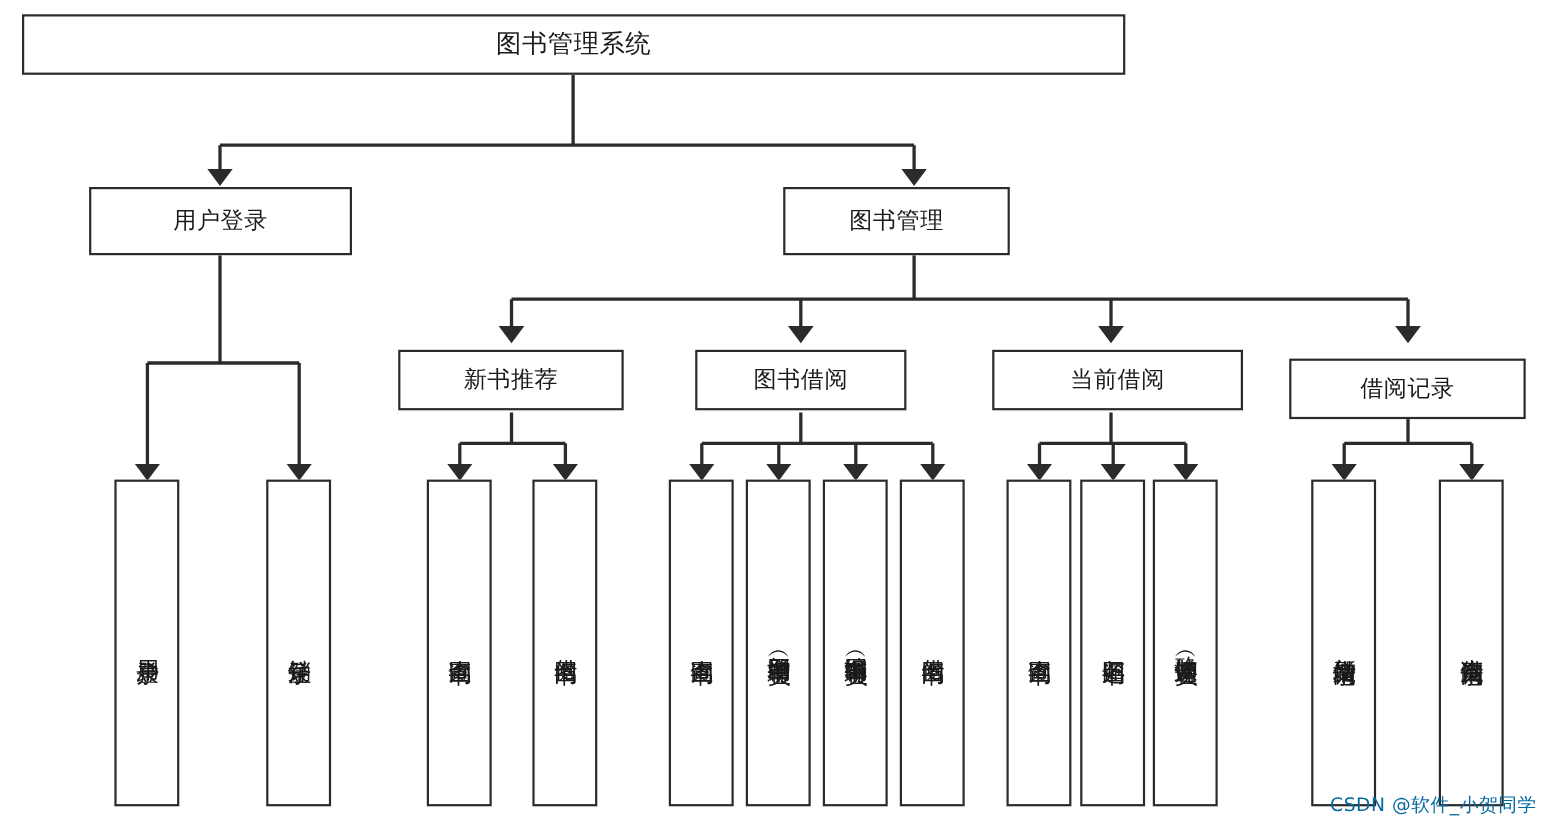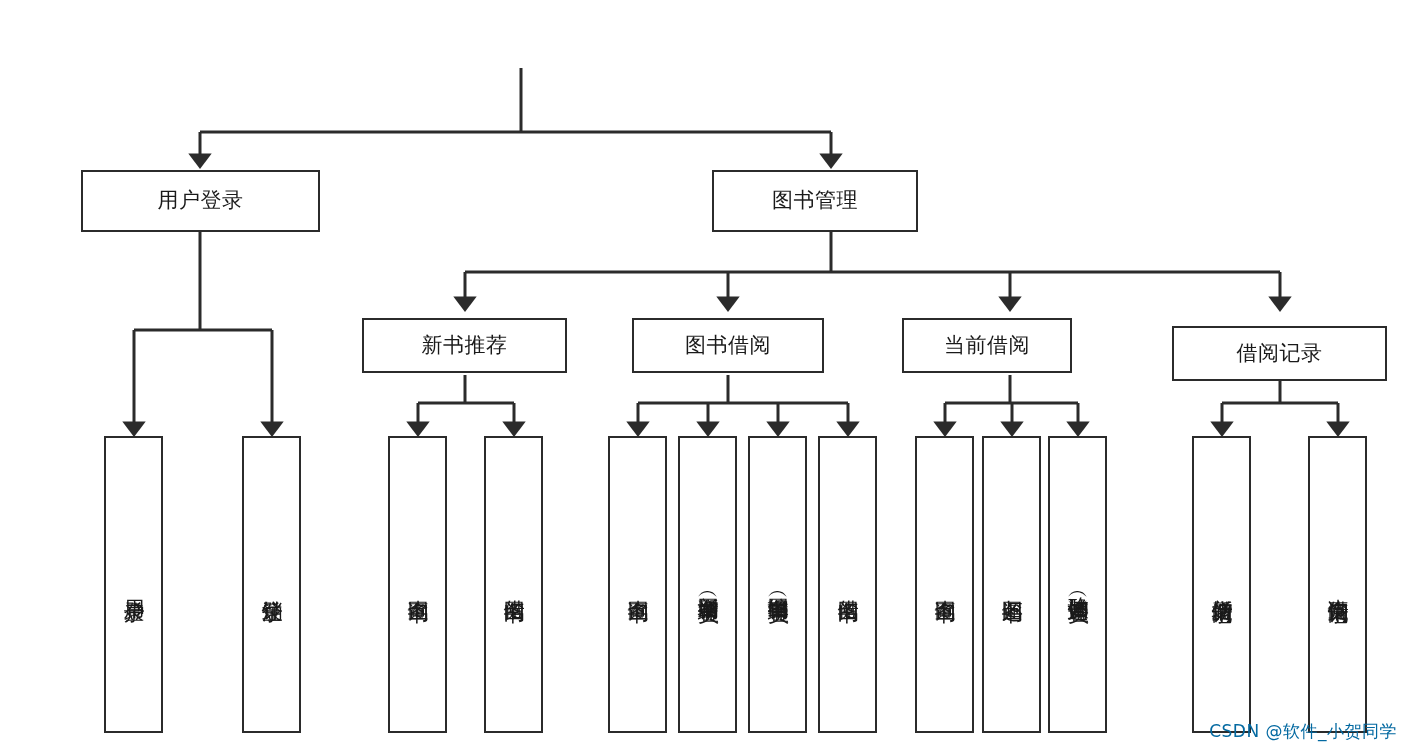--- a/index.html
+++ b/index.html
@@ -122,27 +122,28 @@
       <path d="M1012,403 L1012,428" marker-end="url(#arrow)"></path>
       <path d="M1078,403 L1078,428" marker-end="url(#arrow)"></path>
 
       <path d="M1280,375 L1280,403"></path>
       <path d="M1222,403 L1338,403"></path>
       <path d="M1222,403 L1222,428" marker-end="url(#arrow)"></path>
       <path d="M1338,403 L1338,428" marker-end="url(#arrow)"></path>
     </g>
   </svg>
 
+  <div class="node h" id="root-node">图书管理系统</div>
 
   <div class="node h" style="left:81px; top:170px; width:239px; height:62px;">用户登录</div>
   <div class="node h" style="left:712px; top:170px; width:206px; height:62px;">图书管理</div>
 
   <div class="node h" style="left:632px; top:318px; width:192px; height:55px;">图书借阅</div>
   <div class="node h" style="left:362px; top:318px; width:205px; height:55px;">新书推荐</div>
-  <div class="node h" style="left:902px; top:318px; width:170px; height:55px;">当前借阅</div>
+  <div class="node h" style="left:902px; top:318px; width:228px; height:55px;">当前借阅</div>
   <div class="node h" style="left:1172px; top:326px; width:215px; height:55px;">借阅记录</div>
 
   <div class="node v" style="left:104px; top:436px; width:59px; height:297px;">
     <span>用户登录</span>
   </div>
   <div class="node v" style="left:242px; top:436px; width:59px; height:297px;">
     <span>注销登录</span>
   </div>
 
   <div class="node v" style="left:388px; top:436px; width:59px; height:297px;">

